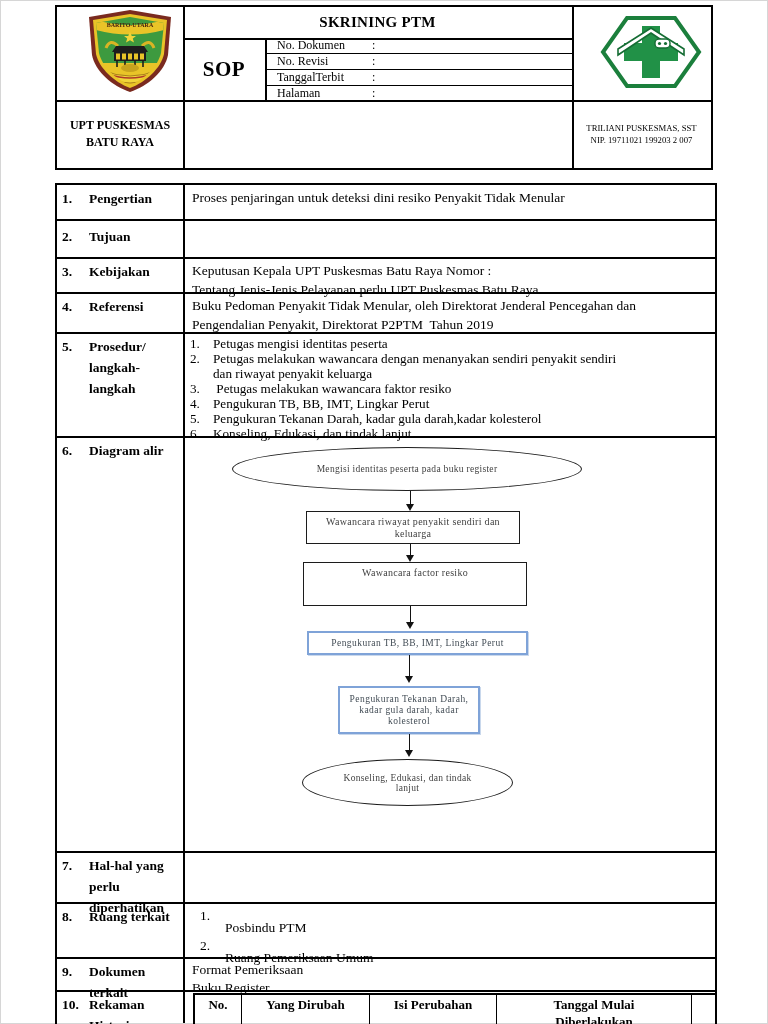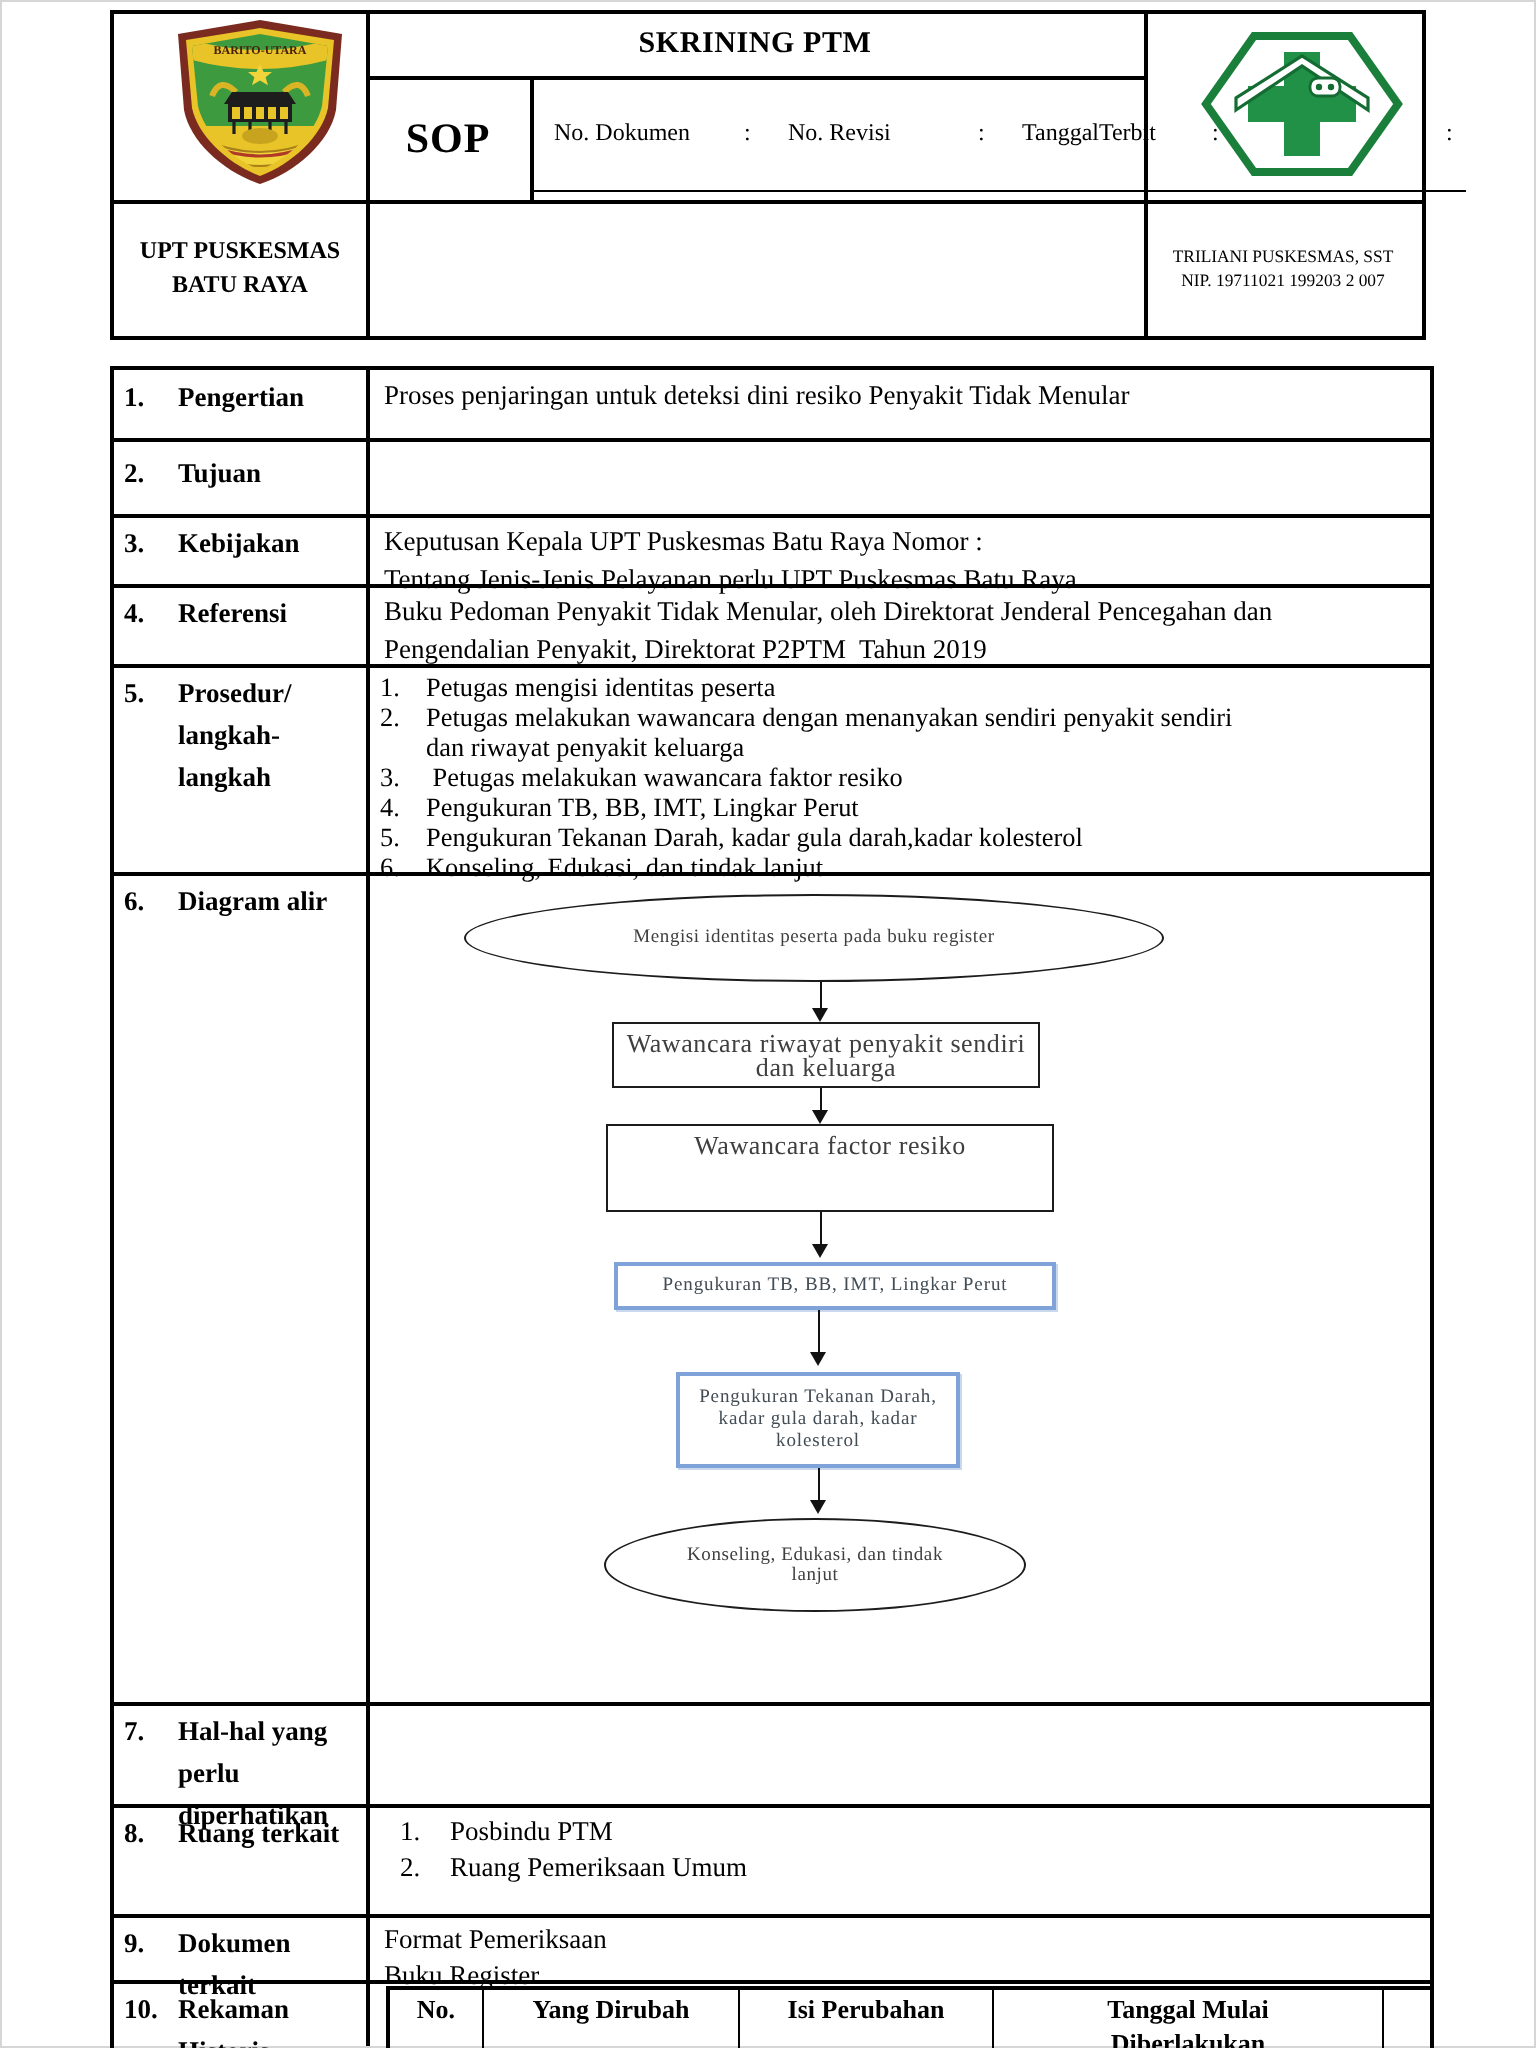--- a/index.html
+++ b/index.html
@@ -13,21 +13,21 @@
   
   #hdr{position:absolute;left:55px;top:5px;width:658px;height:165px;
        border:2px solid #000;box-sizing:border-box;padding-left:15px;}
   #hdr-title{position:absolute;left:126px;top:0;width:389px;height:31px;
        display:flex;align-items:center;justify-content:center;
        font-weight:700;font-size:15px;letter-spacing:.3px;}
   #sop-cell{position:absolute;left:126px;top:31px;width:82px;height:62px;
        display:flex;align-items:center;justify-content:center;
        font-weight:700;font-size:21px;letter-spacing:.5px;}
   #hdr-fields{position:absolute;left:208px;top:31px;width:307px;height:58px;
-       display:flex;flex-direction:row;}
+       display:flex;flex-direction:column;}
   .hfield{flex:1;display:flex;align-items:center;padding-left:12px;
        border-bottom:1.5px solid #000;font-size:12px;box-sizing:border-box;}
   .hfield .flab{width:95px;flex:none;}
   .hfield .fsep{width:10px;flex:none;}
   .hfield .fval{flex:1;}
   #org-cell{position:absolute;left:0;top:93px;width:126px;height:68px;
        display:flex;align-items:center;justify-content:center;text-align:center;
        font-weight:700;font-size:12px;line-height:17px;white-space:pre-line;}
   #appr-cell{position:absolute;left:515px;top:93px;width:139px;height:68px;
        display:flex;flex-direction:column;align-items:center;justify-content:center;
@@ -41,29 +41,29 @@
   .sec-num{font-weight:700;font-size:13.5px;line-height:21px;width:27px;flex:none;}
   .sec-label{font-weight:700;font-size:13.5px;line-height:21px;white-space:pre-line;}
   .sec-content{position:absolute;font-size:13.5px;line-height:18.5px;white-space:pre-wrap;}
 
   .proc-item{display:flex;}
   .proc-item .pnum{width:23px;flex:none;font-size:13.2px;line-height:15px;}
   .proc-item .ptext{width:420px;font-size:13.2px;line-height:15px;white-space:pre-wrap;}
 
   .unit-item{display:flex;}
   .unit-item .unum{width:25px;flex:none;font-size:13.5px;line-height:17.5px;}
-  .unit-item .utext{font-size:13.5px;line-height:17.5px;}
+  .unit-item .utext{font-size:13.5px;line-height:17.5px;margin-top:12px;}
 
   
   .fc-ellipse{position:absolute;border:1.4px solid #1c1c1c;border-radius:50%;
        display:flex;align-items:center;justify-content:center;text-align:center;
        font-size:9.5px;color:#3f3f3f;letter-spacing:.3px;box-sizing:border-box;}
   .fc-rect{position:absolute;border:1.4px solid #1c1c1c;background:#fff;
        display:flex;align-items:center;justify-content:center;text-align:center;
-       font-size:13px;line-height:11.5px;color:#3f3f3f;letter-spacing:.3px;box-sizing:border-box;}
+       font-size:10px;line-height:11.5px;color:#3f3f3f;letter-spacing:.3px;box-sizing:border-box;}
   .fc-rect.toptext{align-items:flex-start;padding-top:4px;}
   .fc-rect.blue{border:2px solid #7fa3d8;box-shadow:1px 1px 0 #c9d8ec;
        font-size:9.5px;color:#424c55;letter-spacing:.45px;line-height:11px;}
   .fc-arrow{position:absolute;width:9px;}
   .fc-arrow .shaft{position:absolute;left:3.8px;top:0;width:1.5px;height:calc(100% - 6px);background:#121212;}
   .fc-arrow .head{position:absolute;left:0;bottom:0;width:0;height:0;
        border-left:4.5px solid transparent;border-right:4.5px solid transparent;
        border-top:7px solid #121212;}
   .fc-text{display:block;}
 

